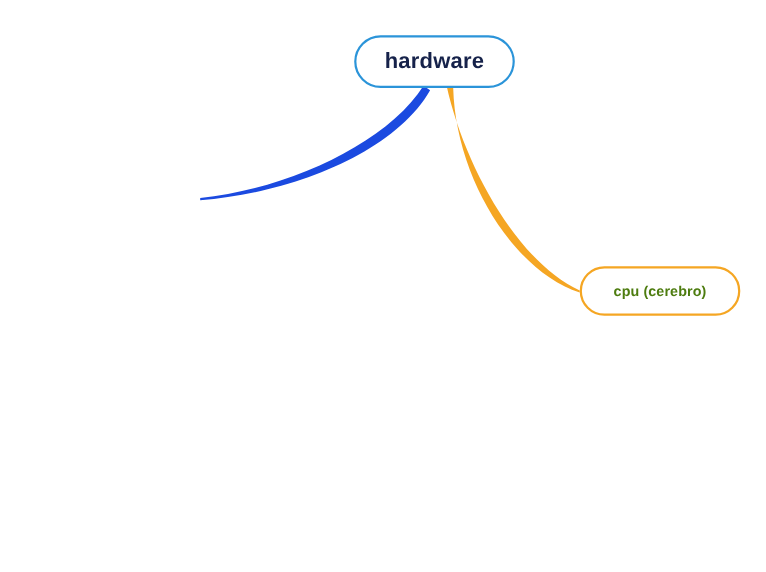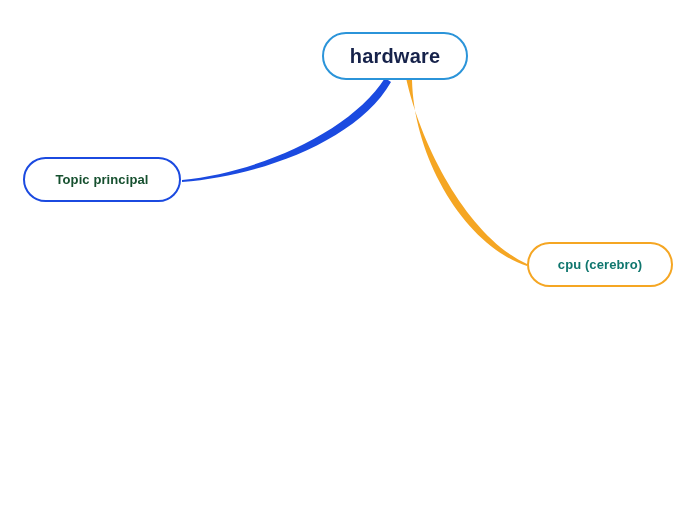--- a/index.html
+++ b/index.html
@@ -78,21 +78,21 @@
     left: 527px;
     top: 242px;
     width: 146px;
     height: 45px;
     border: 2px solid #f5a623;
     border-radius: 23px;
   }
   #node-cpu .node-label {
     font-size: 13px;
     font-weight: bold;
-    color: #0f766e;
+    color: #4d7c0f;
     letter-spacing: 0.1px;
   }
 </style>
 </head>
 <body>
 
 <div id="canvas">
 
   <svg id="edge-layer" viewBox="0 0 696 520" width="696" height="520" xmlns="http://www.w3.org/2000/svg">
 
@@ -106,21 +106,18 @@
              C 422,150 470,238 527,264
              L 527,266
              C 466,246 414,160 412,80
              Z"></path>
   </svg>
 
   <div class="node" id="node-root">
     <span class="node-label">hardware</span>
   </div>
 
-  <div class="node" id="node-topic-principal">
-    <span class="node-label">Topic principal</span>
-  </div>
 
   <div class="node" id="node-cpu">
     <span class="node-label">cpu (cerebro)</span>
   </div>
 
 </div>
 
 </body></html>

